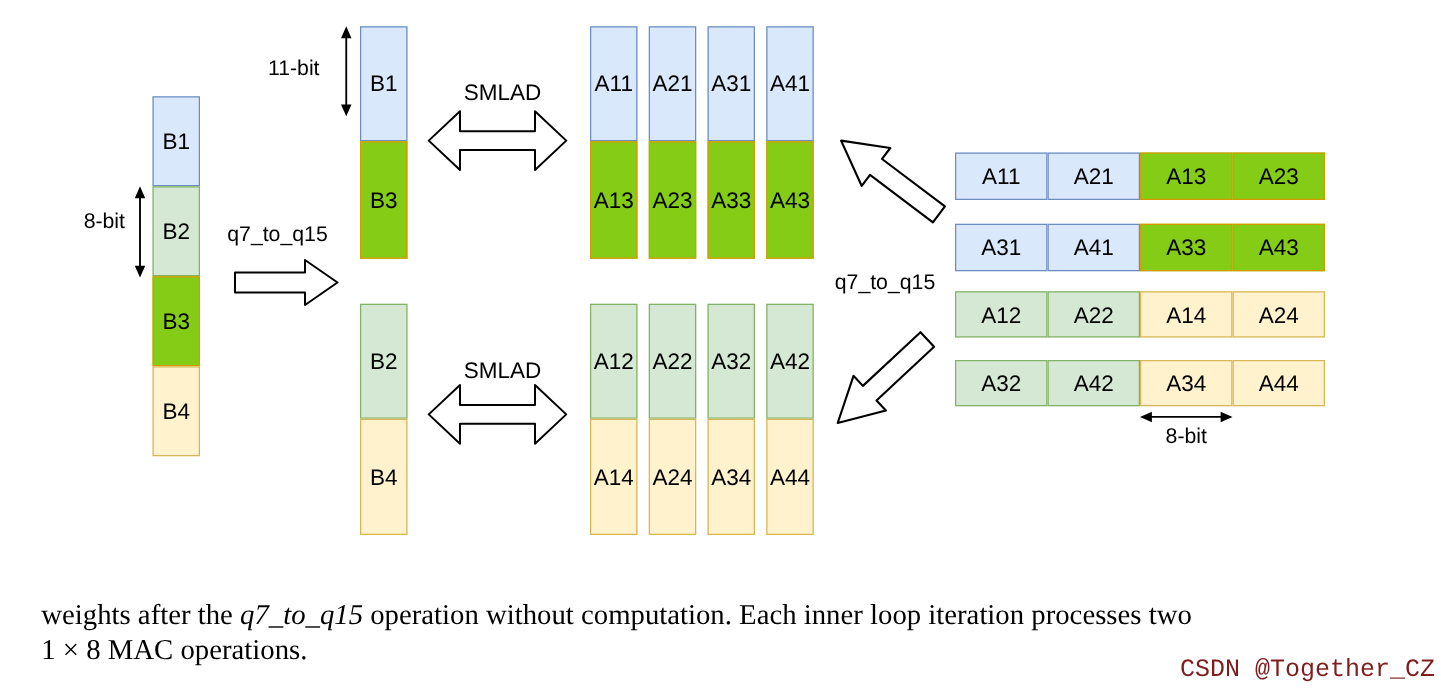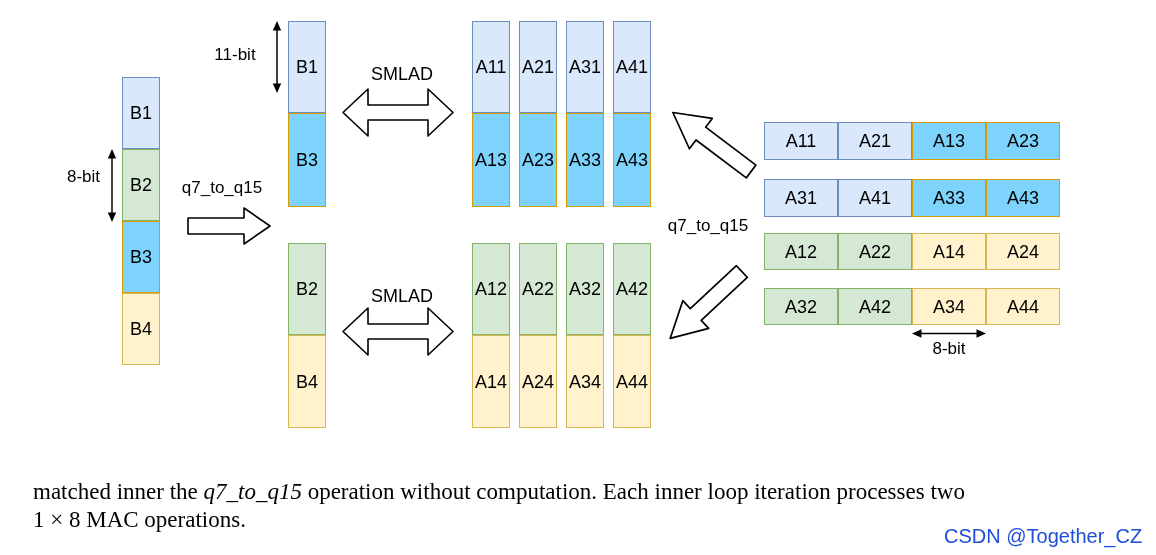--- a/index.html
+++ b/index.html
@@ -3,29 +3,29 @@
 <meta charset="utf-8">
 <style>
   html,body{margin:0;padding:0;background:#fff;}
   #stage{position:relative;width:1156px;height:555px;background:#ffffff;overflow:hidden;
          font-family:"Liberation Sans",sans-serif;color:#000;}
   .cell{position:absolute;box-sizing:border-box;border:1px solid #000;
         display:flex;align-items:center;justify-content:center;
         font-size:18px;line-height:1;}
   .blue  {background:#dae8fc;border-color:#6c8ebf;}
   .green {background:#d5e8d4;border-color:#82b366;}
-  .orange{background:#7dd3fc;border-color:#d79b00;}
+  .orange{background:#84cc16;border-color:#d79b00;}
   .yellow{background:#fff2cc;border-color:#d6b656;}
   .lbl{position:absolute;font-size:17px;line-height:1.1;text-align:center;white-space:nowrap;}
   .arrow-svg{position:absolute;overflow:visible;}
   .caption{position:absolute;left:33px;font-family:"Liberation Serif",serif;
            font-size:23px;line-height:28px;white-space:nowrap;}
   .caption .math-italic{font-style:italic;}
-  .watermark{position:absolute;font-family:Liberation Sans, sans-serif;
-             font-size:20px;color:#1d4ed8;white-space:nowrap;}
+  .watermark{position:absolute;font-family:Liberation Mono, monospace;
+             font-size:20px;color:#7f1d1d;white-space:nowrap;}
 </style>
 </head>
 <body>
 
 <div id="stage">
 
   <div class="cell blue" style="left:122px;top:77px;width:38px;height:72px">B1</div>
   <div class="cell green" style="left:122px;top:149px;width:38px;height:72px">B2</div>
   <div class="cell orange" style="left:122px;top:221px;width:38px;height:72px">B3</div>
   <div class="cell yellow" style="left:122px;top:293px;width:38px;height:72px">B4</div>
@@ -110,18 +110,18 @@
   <div class="cell yellow" style="left:912px;top:288px;width:74px;height:37px">A34</div>
   <div class="cell yellow" style="left:986px;top:288px;width:74px;height:37px">A44</div>
 
   <svg class="arrow-svg" style="left:912px;top:327px" width="74" height="13" viewBox="0 0 74 13">
     <line x1="7" y1="6.5" x2="67" y2="6.5" stroke="#000" stroke-width="1.5"></line>
     <polygon points="0,6.5 9.5,2.3 9.5,10.7" fill="#000"></polygon>
     <polygon points="74,6.5 64.5,2.3 64.5,10.7" fill="#000"></polygon>
   </svg>
   <div class="lbl" style="left:916px;top:340px;width:66px">8-bit</div>
 
-  <div class="caption" style="top:478px"><span>matched inner the </span><span class="math-italic">q7_to_q15</span><span> operation without computation. Each inner loop iteration processes two</span></div>
+  <div class="caption" style="top:478px"><span>weights after the </span><span class="math-italic">q7_to_q15</span><span> operation without computation. Each inner loop iteration processes two</span></div>
   <div class="caption" style="top:506px">1 × 8 MAC operations.</div>
 
   <div class="watermark" style="left:944px;top:525px">CSDN @Together_CZ</div>
 
 </div>
 
 </body></html>

